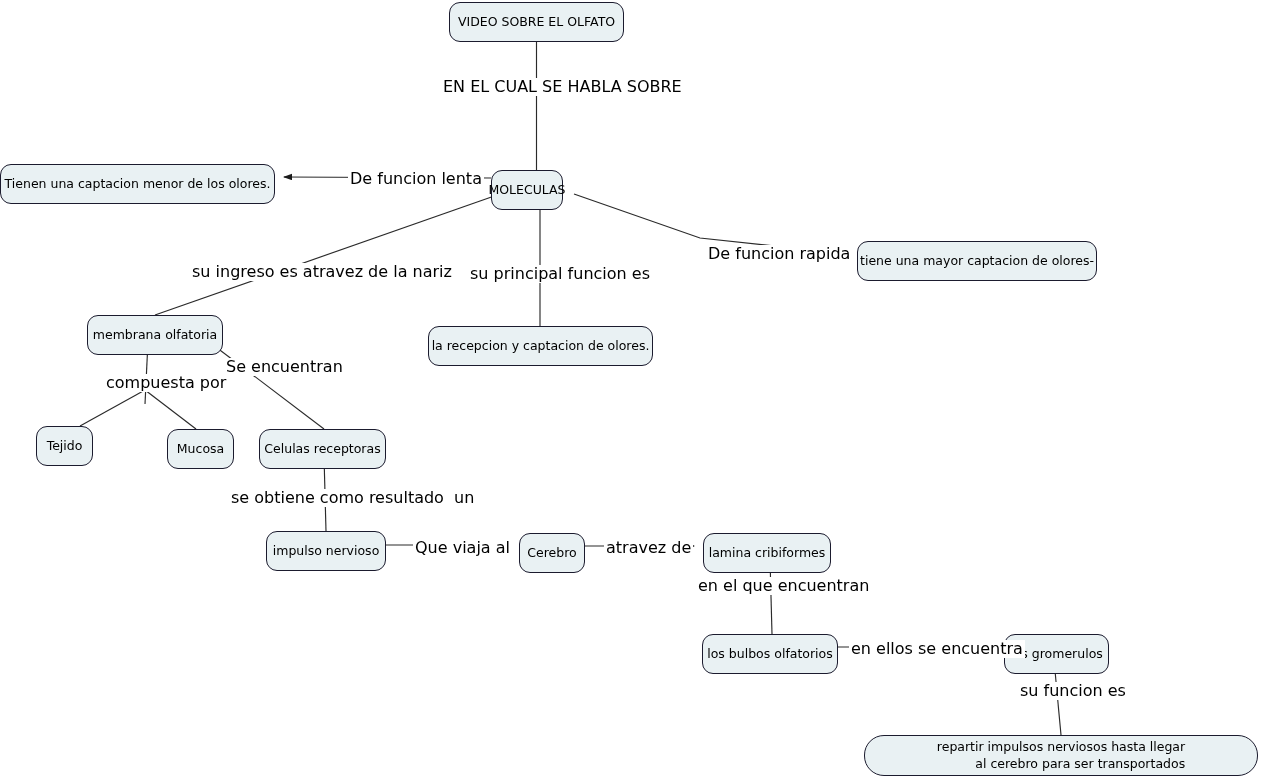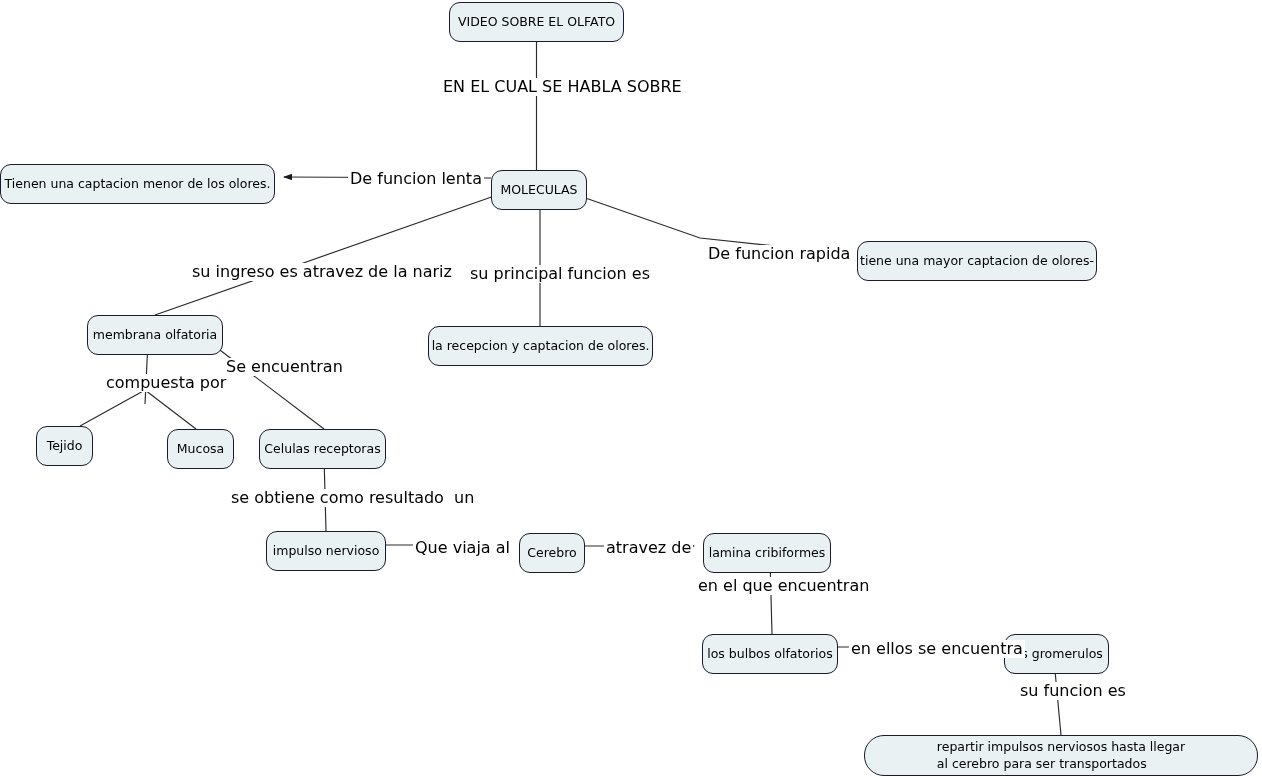--- a/index.html
+++ b/index.html
@@ -29,21 +29,21 @@
     box-sizing: border-box;
     background: #e9f1f3;
     border: 1.4px solid #1b1b2e;
     border-radius: 11px;
     color: #000000;
     font-size: 12.5px;
     line-height: 1.22;
     display: flex;
     align-items: center;
     justify-content: center;
-    text-align: left;
+    text-align: right;
     padding: 19px 8px;
     white-space: pre;
     z-index: 3;
   }
   .node.multiline {
     white-space: pre-line;
     line-height: 1.32;
     border-radius: 20px;
   }
   .link-label {
@@ -82,21 +82,21 @@
         <path d="M 386,545 L 510,545" fill="none" stroke="#2a2a2a" stroke-width="1.15" marker-end="url(#arrowhead)"></path>
         <path d="M 585,546 L 694,546" fill="none" stroke="#2a2a2a" stroke-width="1.15" marker-end="url(#arrowhead)"></path>
         <path d="M 770,559 L 772,634" fill="none" stroke="#2a2a2a" stroke-width="1.15"></path>
         <path d="M 838,647 L 995,647" fill="none" stroke="#2a2a2a" stroke-width="1.15" marker-end="url(#arrowhead)"></path>
         <path d="M 1054,660 L 1061,735" fill="none" stroke="#2a2a2a" stroke-width="1.15"></path>
       </g>
   </svg>
 
   <div id="node-layer">
       <div class="node" style="left: 449px; top: 2px; width: 175px; height: 25px;">VIDEO SOBRE EL OLFATO</div>
-      <div class="node" style="left: 491px; top: 170px; width: 96px; height: 24px;">MOLECULAS</div>
+      <div class="node" style="left: 491px; top: 170px; width: 72px; height: 24px;">MOLECULAS</div>
       <div class="node" style="left: 0px; top: 164px; width: 275px; height: 27px;">Tienen una captacion menor de los olores.</div>
       <div class="node" style="left: 857px; top: 241px; width: 240px; height: 27px;">tiene una mayor captacion de olores-</div>
       <div class="node" style="left: 428px; top: 326px; width: 225px; height: 27px;">la recepcion y captacion de olores.</div>
       <div class="node" style="left: 87px; top: 315px; width: 136px; height: 26px;">membrana olfatoria</div>
       <div class="node" style="left: 36px; top: 426px; width: 57px; height: 27px;">Tejido</div>
       <div class="node" style="left: 167px; top: 429px; width: 67px; height: 27px;">Mucosa</div>
       <div class="node" style="left: 259px; top: 429px; width: 127px; height: 27px;">Celulas receptoras</div>
       <div class="node" style="left: 266px; top: 531px; width: 120px; height: 27px;">impulso nervioso</div>
       <div class="node" style="left: 519px; top: 533px; width: 66px; height: 26px;">Cerebro</div>
       <div class="node" style="left: 703px; top: 533px; width: 128px; height: 26px;">lamina cribiformes</div>

